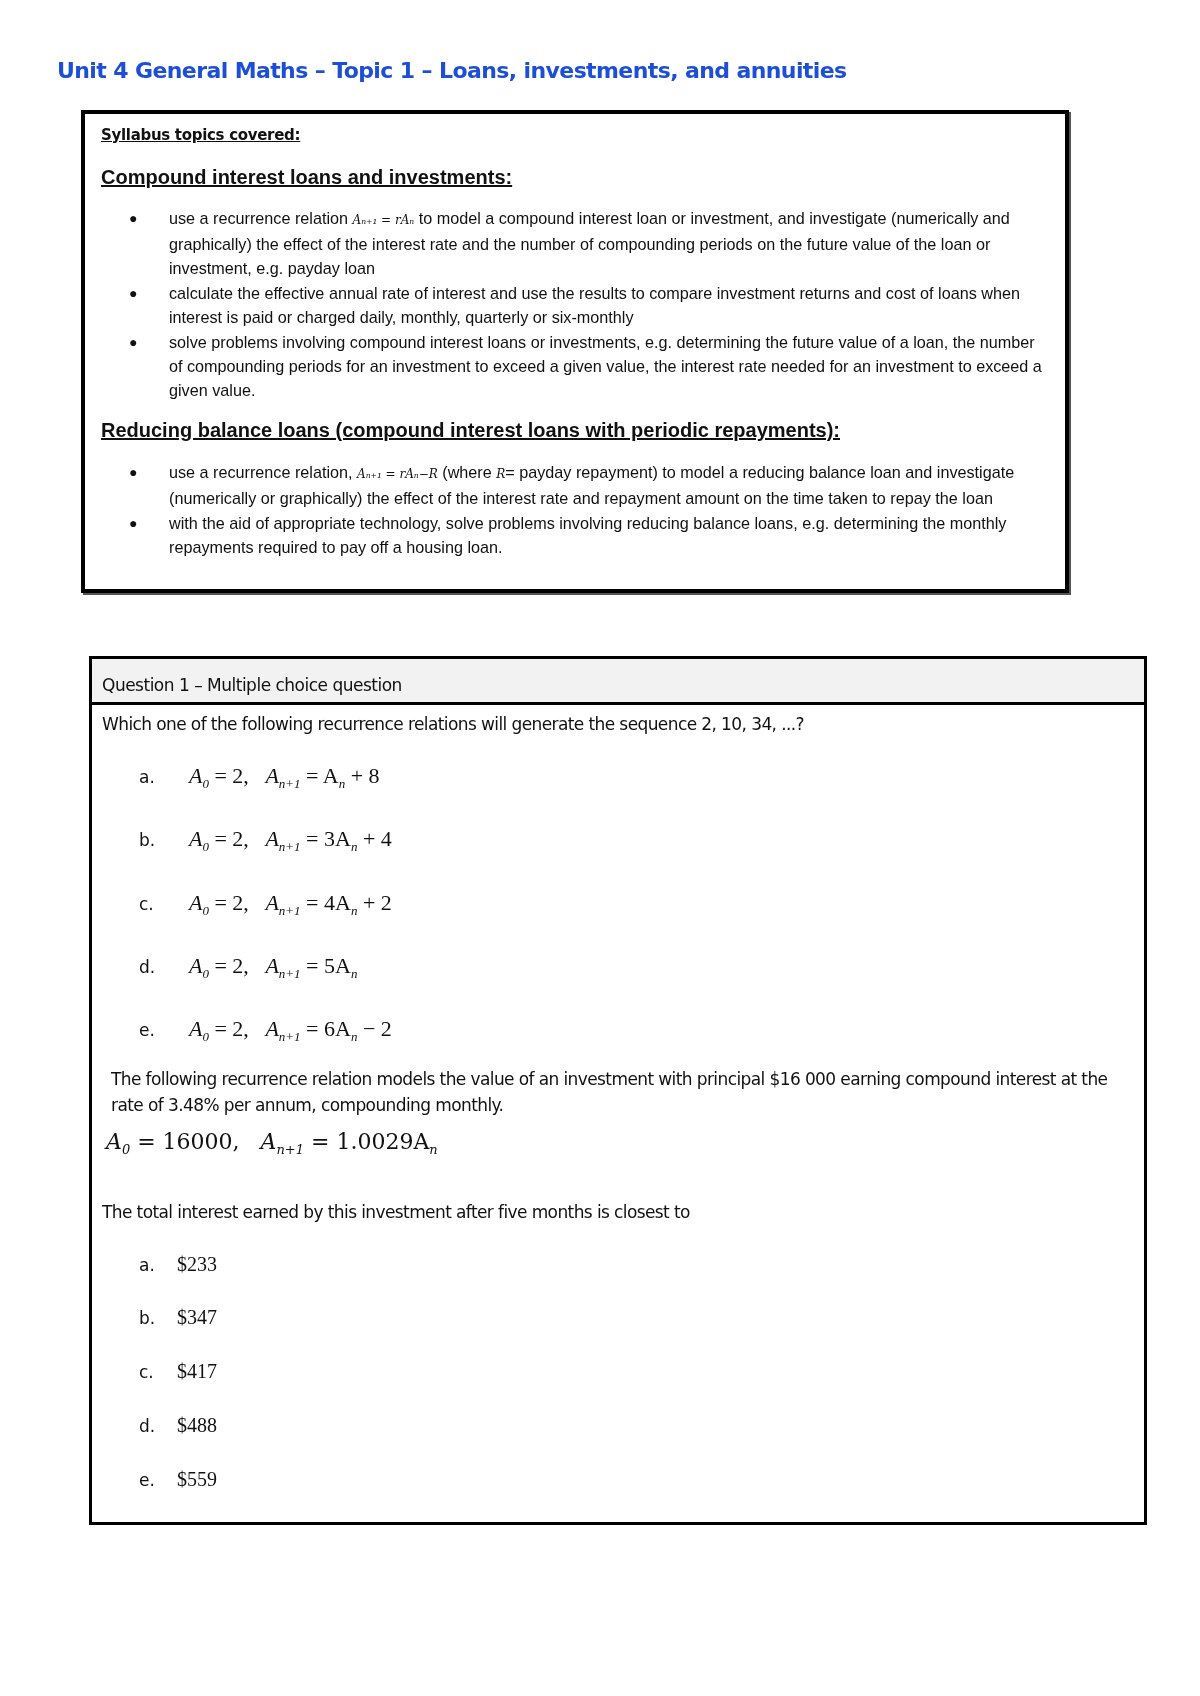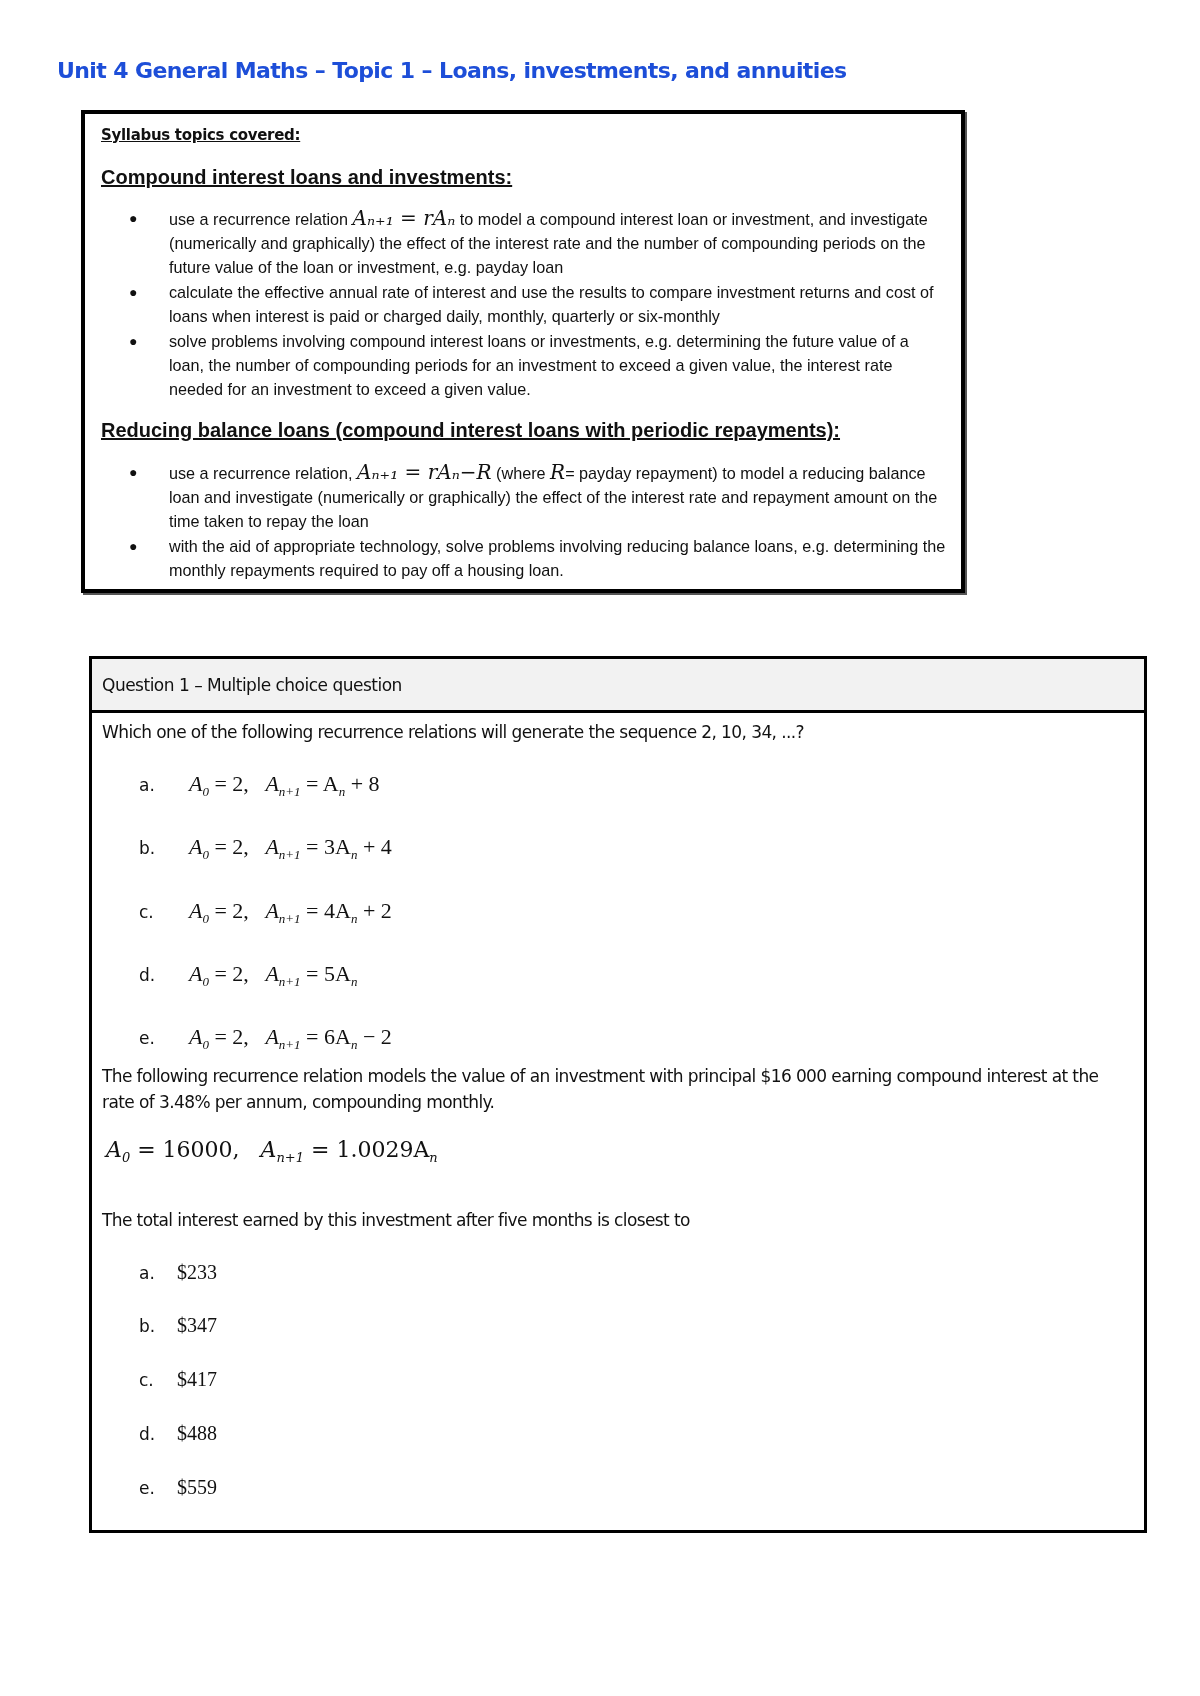--- a/index.html
+++ b/index.html
@@ -6,45 +6,45 @@
     body {
       width: 1200px; height: 1696px; position: relative; overflow: hidden;
       font-family: "Liberation Sans", sans-serif; color: #111;
     }
     .page-title {
       position: absolute; left: 57px; top: 58px;
       font-family: "DejaVu Sans", sans-serif; font-weight: bold; font-size: 22px;
       letter-spacing: -0.6px; color: #1d4ed8;
     }
     .syllabus-box {
-      position: absolute; left: 81px; top: 110px; width: 884px; height: 483px;
+      position: absolute; left: 81px; top: 110px; width: 988px; height: 483px;
       border: 4px solid #000; box-sizing: border-box;
       box-shadow: 2px 2px 0 #555;
     }
     .syl-heading {
       position: absolute; left: 16px;
       font-weight: bold; text-decoration: underline; font-size: 20px;
     }
     .syl-heading.first { font-family: "DejaVu Sans", sans-serif; font-size: 15px; letter-spacing: -0.3px; }
     .syl-list { position: absolute; left: 0; right: 0; margin: 0; padding: 0; list-style: none; }
     .syl-item {
       position: relative; padding-left: 84px; padding-right: 14px;
       font-size: 16.2px; line-height: 24px; margin-bottom: 1px;
     }
     .syl-item .bullet {
       position: absolute; left: 44px; top: 0; font-size: 14px;
     }
-    .math { font-family: "DejaVu Serif", serif; font-style: italic; font-size: 20px; }
+    .math { font-family: "DejaVu Serif", serif; font-style: italic; font-size: 12px; }
 
     .q-table {
       position: absolute; left: 89px; top: 656px; width: 1058px;
       border: 3px solid #000; box-sizing: border-box;
     }
     .q-header {
-      background: #f2f2f2; height: 54px; border-bottom: 3px solid #000;
+      background: #f2f2f2; height: 46px; border-bottom: 3px solid #000;
       box-sizing: border-box; position: relative;
     }
     .q-header span {
       position: absolute; left: 10px; top: 16px;
       font-family: "DejaVu Sans", sans-serif; font-size: 17px; letter-spacing: -0.5px;
     }
     .q-body { position: relative; box-sizing: border-box; }
     .q-text {
       font-family: "DejaVu Sans", sans-serif; font-size: 17px; letter-spacing: -0.6px;
       line-height: 26px; position: absolute; left: 10px; right: 14px;
@@ -122,21 +122,21 @@
       <span class="opt-letter">d.</span>
       <span class="opt-math"><i>A</i><sub>0</sub><span> = 2,</span>&nbsp;&nbsp;&nbsp;<i>A</i><sub>n+1</sub><span> = 5A</span><sub>n</sub><span></span></span>
     </div>
     <div class="opt" style="top:311px;">
       <span class="opt-letter">e.</span>
       <span class="opt-math"><i>A</i><sub>0</sub><span> = 2,</span>&nbsp;&nbsp;&nbsp;<i>A</i><sub>n+1</sub><span> = 6A</span><sub>n</sub><span> − 2</span></span>
     </div>
   </div>
 
   <div class="q-body" style="height:473px;">
-    <div class="q-text" style="top:6px;">The following recurrence relation models the value of an investment with principal $16 000 earning compound interest at the rate of 3.48% per annum, compounding monthly.</div>
+    <div class="q-text" style="top:17px;margin-left:9px;">The following recurrence relation models the value of an investment with principal $16 000 earning compound interest at the rate of 3.48% per annum, compounding monthly.</div>
     <div class="eq" style="top:80px;"><i>A</i><sub>0</sub><span> = 16000,</span>&nbsp;&nbsp;&nbsp;<i>A</i><sub>n+1</sub><span> = 1.0029A</span><sub>n</sub></div>
     <div class="q-text" style="top:150px;">The total interest earned by this investment after five months is closest to</div>
 
     <div class="opt" style="top:204px;">
       <span class="opt-letter">a.</span>
       <span class="opt-money">$233</span>
     </div>
     <div class="opt" style="top:257px;">
       <span class="opt-letter">b.</span>
       <span class="opt-money">$347</span>

